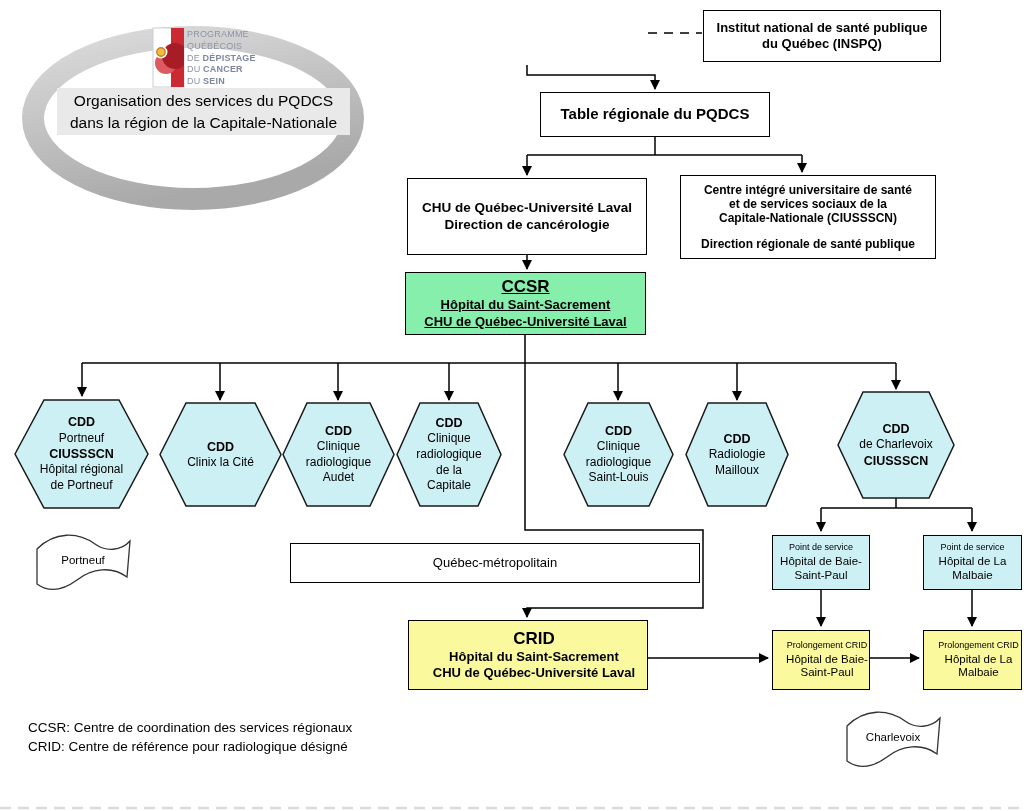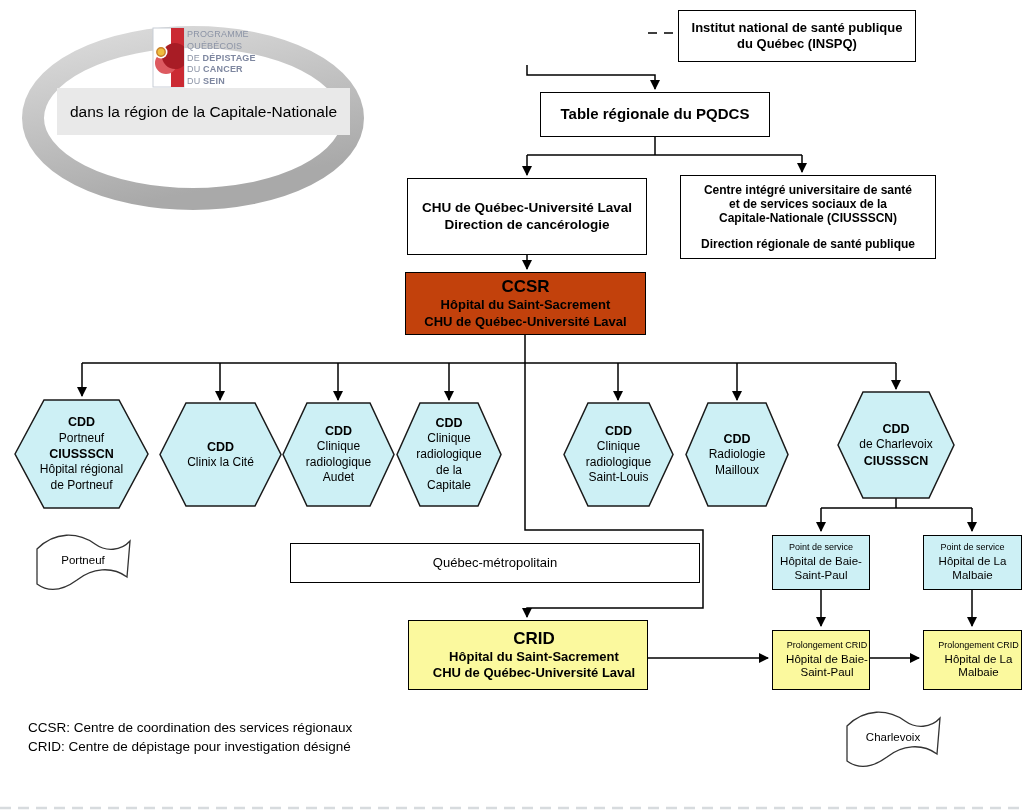--- a/index.html
+++ b/index.html
@@ -4,21 +4,21 @@
 <style>
   html,body{margin:0;padding:0;background:#fff;}
   .canvas{position:relative;width:1024px;height:811px;background:#fff;overflow:hidden;
           font-family:"Liberation Sans",sans-serif;color:#000;}
   svg.layer{position:absolute;left:0;top:0;width:1024px;height:811px;}
   .node{position:absolute;background:#fff;border:1.5px solid #000;box-sizing:border-box;
         display:flex;flex-direction:column;justify-content:center;align-items:center;
         text-align:center;line-height:1.25;}
   .bold{font-weight:700;}
   .thin{border-width:1.2px;}
-  .pink{background:#c2410c;}
+  .pink{background:#86efac;text-decoration:underline;}
   .cyan{background:#CDF0F5;}
   .yellow{background:#FBF99E;padding-left:12px;}
   .box-title{font-weight:700;font-size:17px;line-height:1.2;}
   .ln-small{font-size:9px;margin-bottom:2px;}
   [data-bind-lines]>div:empty{height:0.95em;}
   .hex-text{position:absolute;display:flex;flex-direction:column;justify-content:center;
             align-items:center;text-align:center;font-size:12px;line-height:1.3;}
   .hex-text .bold{font-size:12.5px;}
   .flag-label{position:absolute;text-align:center;font-size:11.5px;}
   .legend{position:absolute;left:28px;top:719px;font-size:13.5px;line-height:1.3;text-align:left;}
@@ -107,25 +107,26 @@
 
   <div class="logo-text">
     <div><span data-bind="logo.lines.0.pre">PROGRAMME</span><span class="lbold" data-bind="logo.lines.0.bold"></span></div>
     <div><span data-bind="logo.lines.1.pre">QUÉBÉCOIS</span><span class="lbold" data-bind="logo.lines.1.bold"></span></div>
     <div><span data-bind="logo.lines.2.pre">DE </span><span class="lbold" data-bind="logo.lines.2.bold">DÉPISTAGE</span></div>
     <div><span data-bind="logo.lines.3.pre">DU </span><span class="lbold" data-bind="logo.lines.3.bold">CANCER</span></div>
     <div><span data-bind="logo.lines.4.pre">DU </span><span class="lbold" data-bind="logo.lines.4.bold">SEIN</span></div>
   </div>
 
   <div class="banner" data-bind-lines="title.lines">
+      <div>Organisation des services du PQDCS</div>
       <div>dans la région de la Capitale-Nationale</div>
     </div>
 
 
-  <div class="node bold" style="left:678px;top:10px;width:238px;height:52px;font-size:13px;" data-bind-lines="nodes.inspq.lines">
+  <div class="node bold" style="left:703px;top:10px;width:238px;height:52px;font-size:13px;" data-bind-lines="nodes.inspq.lines">
       <div>Institut national de santé publique</div>
       <div>du Québec (INSPQ)</div>
     </div>
 
   <div class="node bold thin" style="left:540px;top:92px;width:230px;height:45px;font-size:15px;">
     <div data-bind="nodes.table_regionale.label">Table régionale du PQDCS</div>
   </div>
 
   <div class="node bold" style="left:407px;top:178px;width:240px;height:77px;font-size:13.5px;" data-bind-lines="nodes.chu.lines">
       <div>CHU de Québec-Université Laval</div>
@@ -223,16 +224,16 @@
       <div class="bold">CDD</div>
       <div>de Charlevoix</div>
       <div class="bold">CIUSSSCN</div>
     </div>
 
   <div class="flag-label" style="left:43px;top:554px;width:80px;" data-bind="flags.portneuf">Portneuf</div>
   <div class="flag-label" style="left:853px;top:731px;width:80px;" data-bind="flags.charlevoix">Charlevoix</div>
 
   <div class="legend" data-bind-lines="legend.lines">
       <div>CCSR: Centre de coordination des services régionaux</div>
-      <div>CRID: Centre de dépistage pour investigation désigné</div>
+      <div>CRID: Centre de référence pour radiologique désigné</div>
     </div>
 
 </div>
 
 </body></html>

